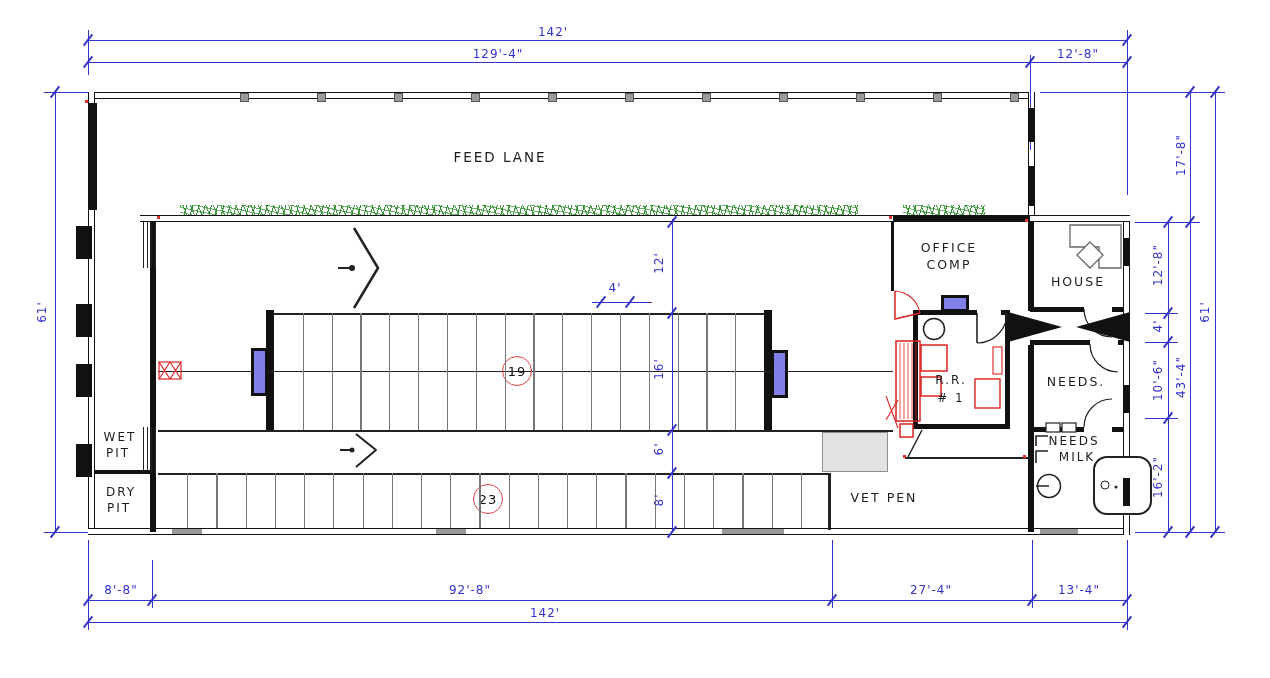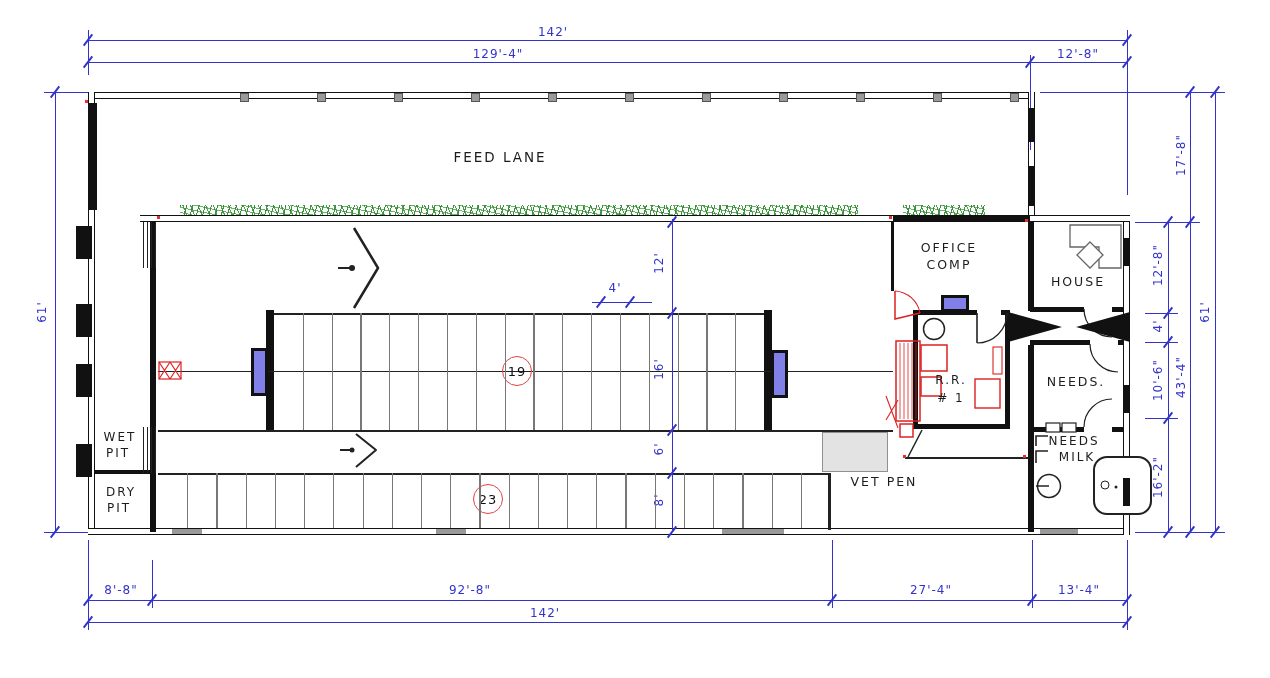--- a/index.html
+++ b/index.html
@@ -174,21 +174,21 @@
 
   <div class="lbl" style="left:500px;top:157px;font-size:13.5px;">FEED LANE</div>
   <div class="lbl" style="left:949px;top:247px;">OFFICE</div>
   <div class="lbl" style="left:949px;top:264px;">COMP</div>
   <div class="lbl" style="left:1078px;top:281px;">HOUSE</div>
   <div class="lbl" style="left:1076px;top:381px;">NEEDS.</div>
   <div class="lbl" style="left:1074px;top:441px;font-size:12px;">NEEDS</div>
   <div class="lbl" style="left:1077px;top:457px;font-size:12px;">MILK</div>
   <div class="lbl" style="left:951px;top:380px;font-size:12px;">R.R.</div>
   <div class="lbl" style="left:951px;top:398px;font-size:12px;"># 1</div>
-  <div class="lbl" style="left:884px;top:481px;">VET PEN</div>
+  <div class="lbl" style="left:884px;top:497px;">VET PEN</div>
   <div class="lbl" style="left:120px;top:437px;font-size:12px;">WET</div>
   <div class="lbl" style="left:118px;top:453px;font-size:12px;">PIT</div>
   <div class="lbl" style="left:121px;top:492px;font-size:12px;">DRY</div>
   <div class="lbl" style="left:119px;top:508px;font-size:12px;">PIT</div>
 
   <div class="cnt" style="left:517px;top:371px;">19</div>
   <div class="cnt" style="left:488px;top:499px;">23</div>
 
   <div class="dim" style="left:553px;top:32px;">142'</div>
   <div class="dim" style="left:498px;top:54px;">129'-4"</div>

